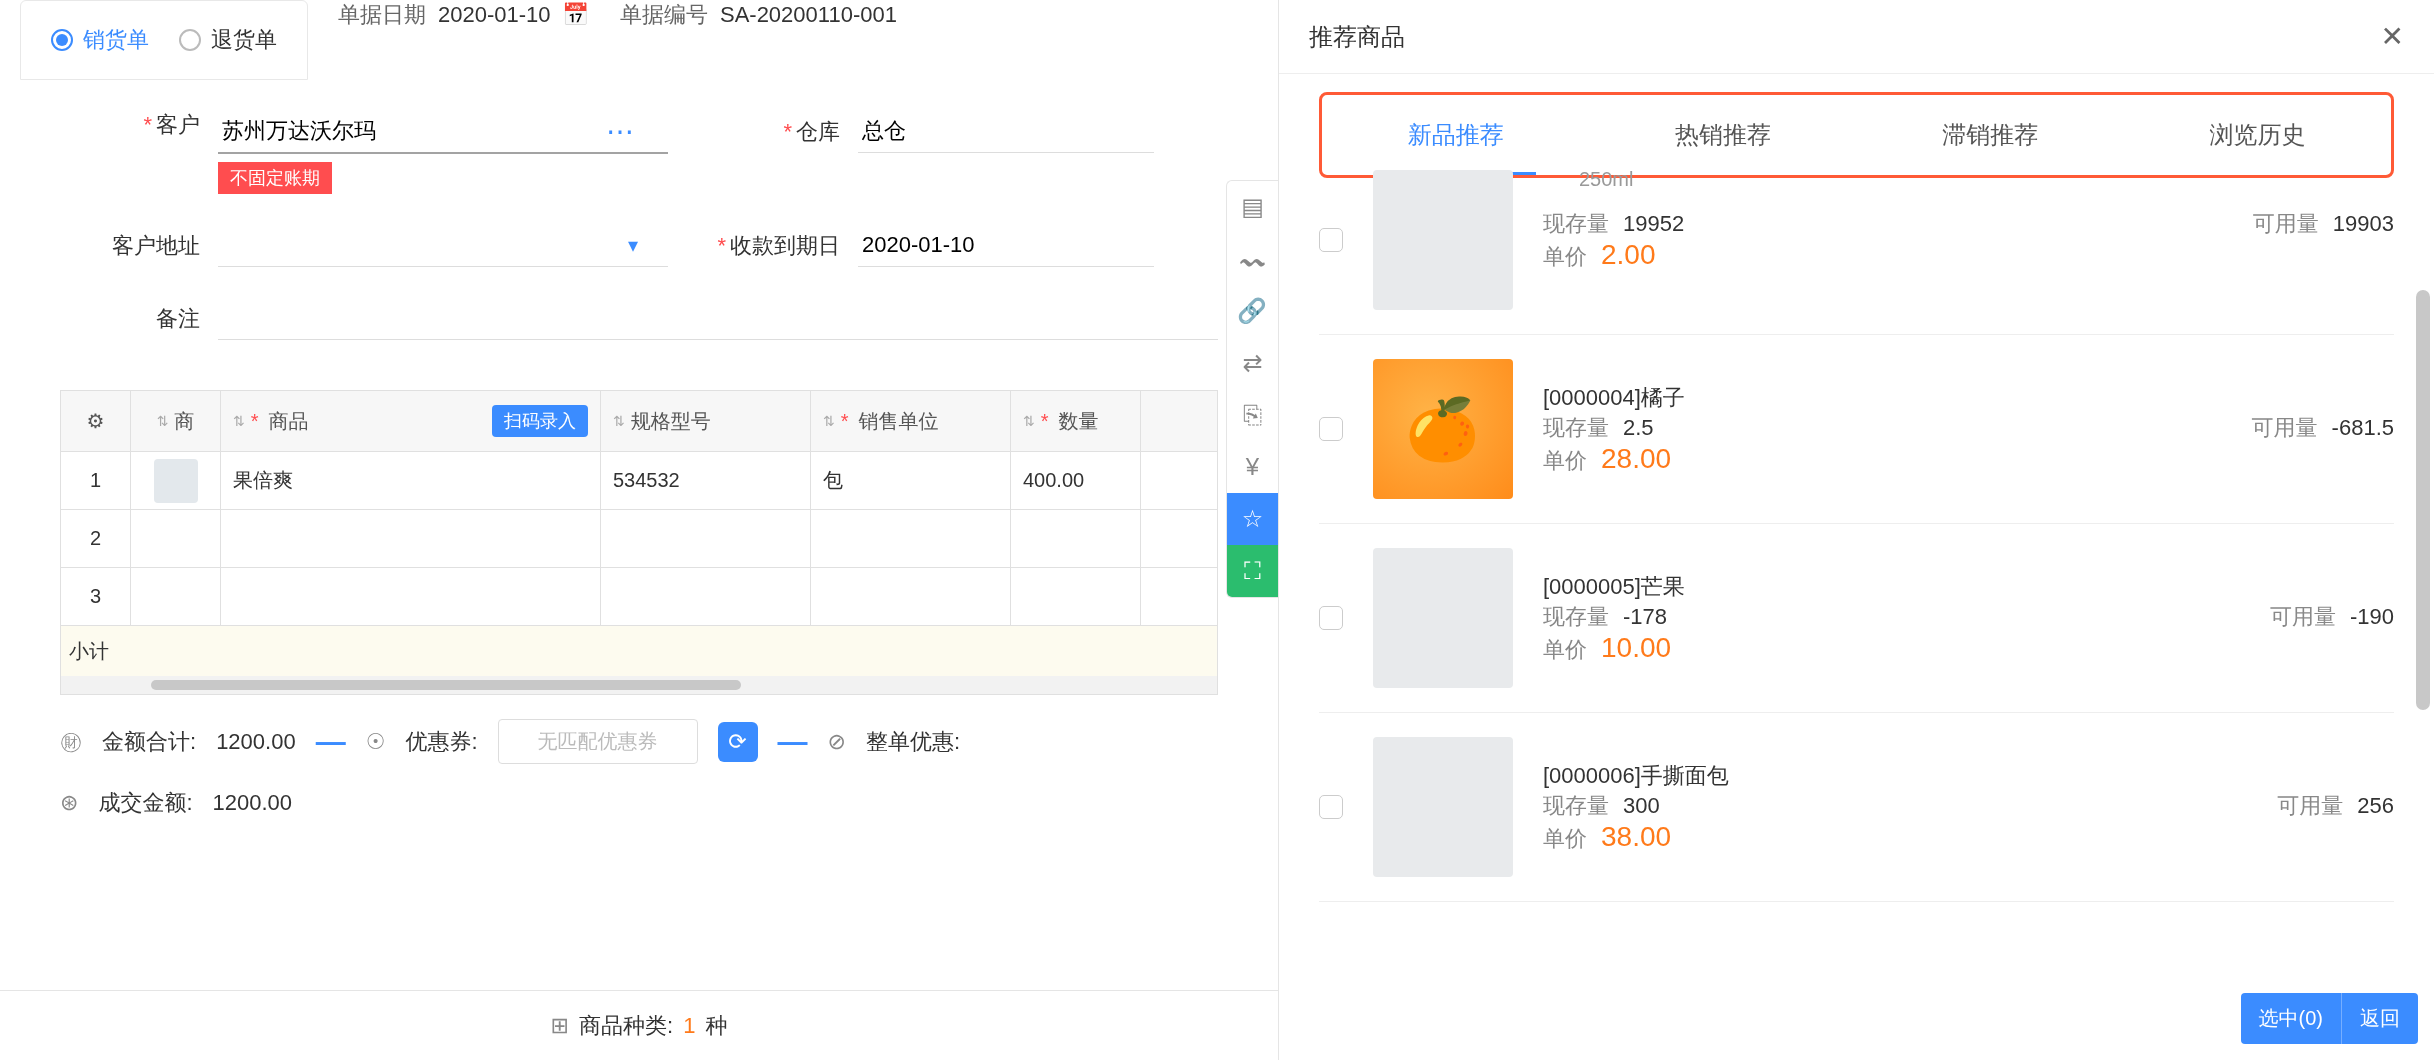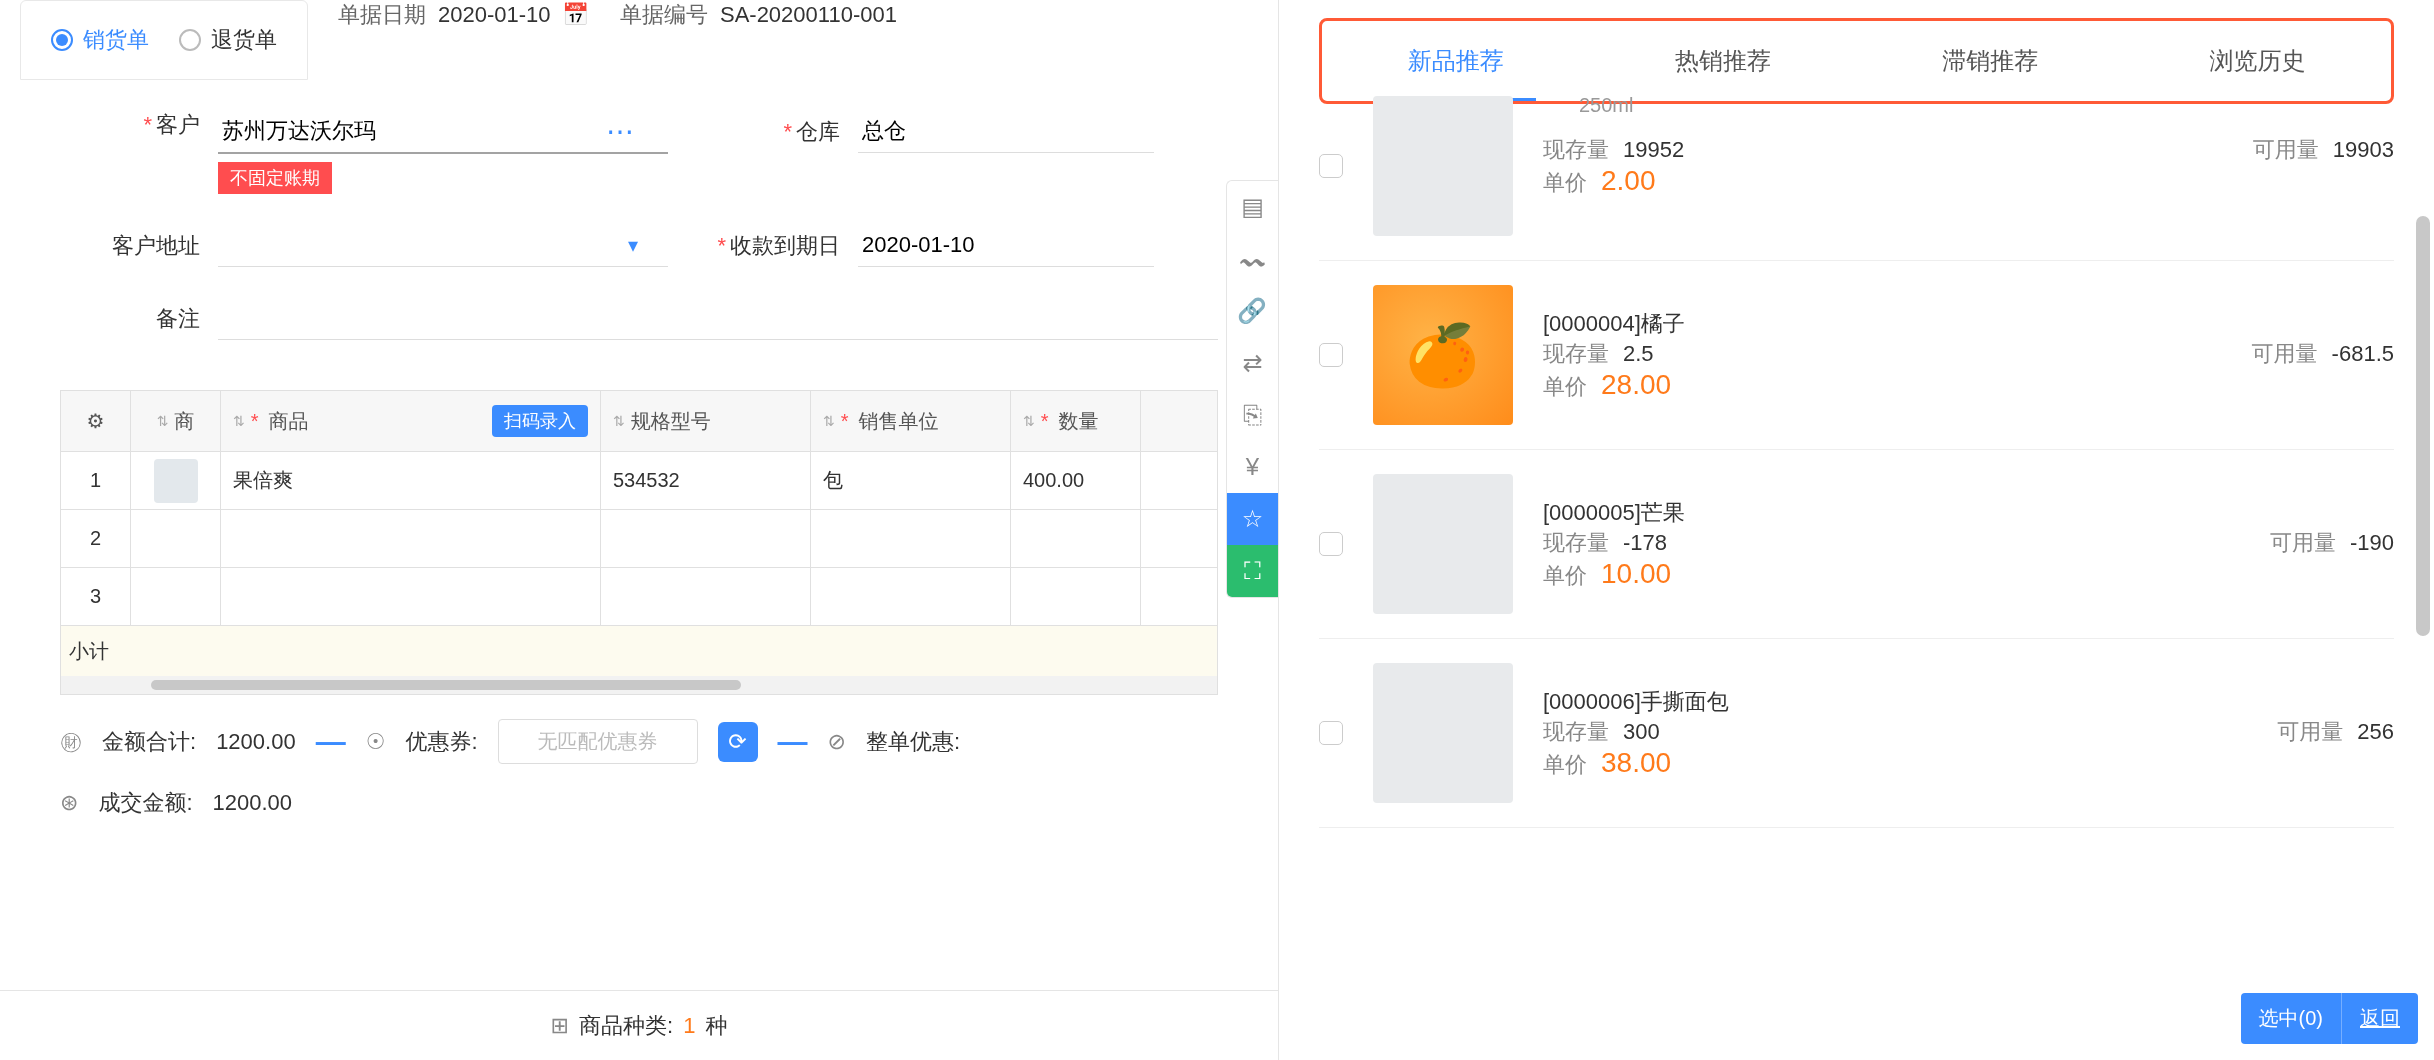--- a/index.html
+++ b/index.html
@@ -92,21 +92,21 @@
 .rp-stats { display: flex; gap: 80px; font-size: 22px; }
 .rp-stats .lbl { color: #888; margin-right: 14px; }
 .rp-price { font-size: 22px; }
 .rp-price .lbl { color: #888; margin-right: 14px; }
 .rp-price .val { color: #ff7a1a; font-size: 28px; font-weight: 500; }
 .rp-scrollbar { position: absolute; right: 4px; top: 120px; width: 14px; height: 420px; background: #c8c8c8; border-radius: 7px; }
 
 .rp-footer { position: absolute; right: 16px; bottom: 16px; display: flex; }
 .rp-btn { background: #3b8cff; color: #fff; padding: 12px 18px; font-size: 20px; cursor: pointer; }
 .rp-btn.first { border-radius: 4px 0 0 4px; border-right: 1px solid rgba(255,255,255,0.3); }
-.rp-btn.last { border-radius: 0 4px 4px 0; text-decoration: underline; }
+.rp-btn.last { border-radius: 0 4px 4px 0; }
 .partial-text { position: absolute; color: #999; font-size: 20px; }
 </style>
 </head>
 <body>
 
 <div class="app">
 
   <div class="left-panel">
     <div class="doc-tabs">
       <div class="radio-group">
@@ -270,20 +270,24 @@
 
     <div class="bottom-bar">
       <span class="ticon">⊞</span>
       <span>商品种类:</span>
       <span class="num">1</span>
       <span>种</span>
     </div>
   </div>
 
   <div class="right-panel">
+    <div class="rp-head">
+      <div class="rp-title">推荐商品</div>
+      <div class="close-x">✕</div>
+    </div>
     <div class="rp-tabs-wrap">
       <div class="rp-tabs">
         <div class="rp-tab active">新品推荐</div>
         <div class="rp-tab">热销推荐</div>
         <div class="rp-tab">滞销推荐</div>
         <div class="rp-tab">浏览历史</div>
       </div>
     </div>
     <div class="rp-list">
       <div class="partial-text" style="left:300px; top:-2px;">250ml</div>

